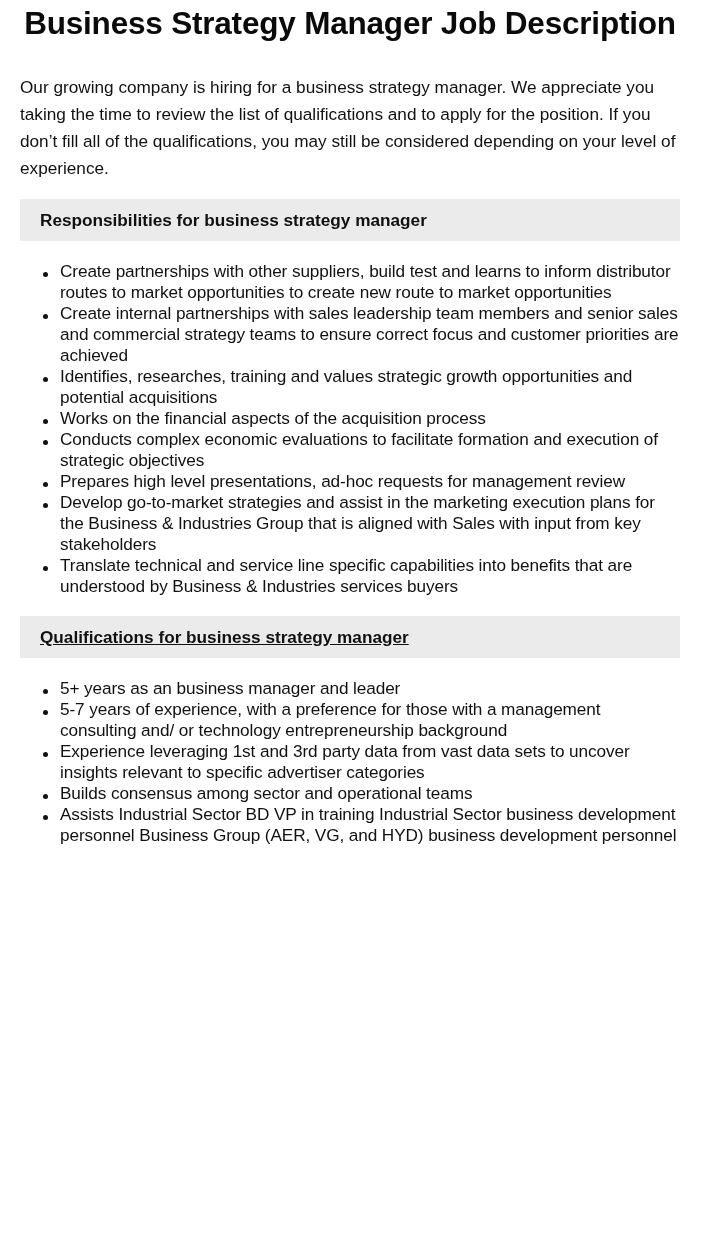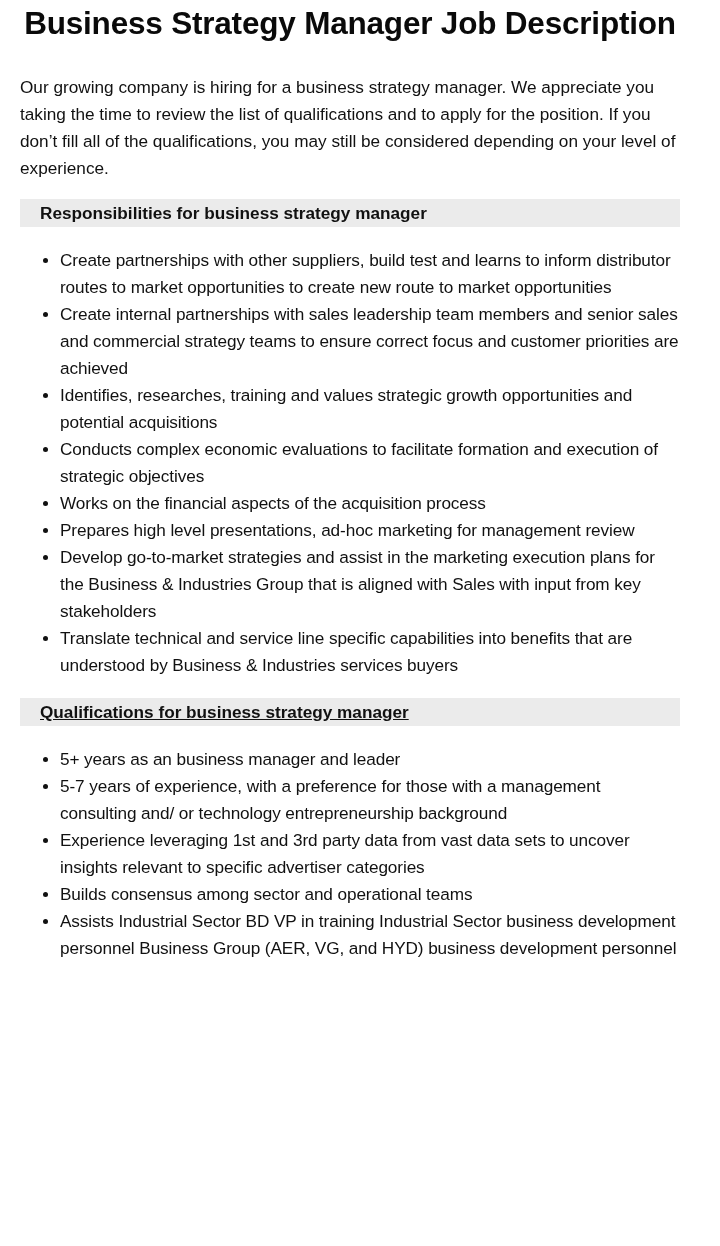--- a/index.html
+++ b/index.html
@@ -12,52 +12,52 @@
   h1 {
     margin: 0; padding-top: 3px;
     font-size: 31.5px; font-weight: bold; text-align: center;
     line-height: 40px; letter-spacing: -0.2px; color: #0a0a0a;
     white-space: nowrap;
   }
   .intro {
     margin: 31px 0 0 0; font-size: 17.2px; line-height: 27px;
   }
   .section-head {
-    margin-top: 17px; background: #ebebeb; height: 28px;
+    margin-top: 17px; background: #ebebeb; height: 42px;
     display: flex; align-items: center; padding-left: 20px;
     font-size: 17.2px; font-weight: bold; color: #111;
   }
   ul {
     margin: 20px 0 0 0; padding: 0 0 0 40px; list-style: none;
   }
   li {
-    position: relative; font-size: 17.2px; line-height: 27px;
+    position: relative; font-size: 17.2px; line-height: 21px;
     letter-spacing: -0.1px;
   }
   li .bullet {
     position: absolute; left: -17px; top: 11px;
     width: 5px; height: 5px; border-radius: 50%; background: #111;
   }
   .sec2 { margin-top: 19px; text-decoration: underline; }
 </style>
 </head>
 <body>
 
 <div class="page">
   <h1>Business Strategy Manager Job Description</h1>
   <p class="intro">Our growing company is hiring for a business strategy manager. We appreciate you taking the time to review the list of qualifications and to apply for the position. If you don’t fill all of the qualifications, you may still be considered depending on your level of experience.</p>
 
   <div class="section-head">Responsibilities for business strategy manager</div>
   <ul>
     <li><span class="bullet"></span><span>Create partnerships with other suppliers, build test and learns to inform distributor routes to market opportunities to create new route to market opportunities</span></li>
     <li><span class="bullet"></span><span>Create internal partnerships with sales leadership team members and senior sales and commercial strategy teams to ensure correct focus and customer priorities are achieved</span></li>
     <li><span class="bullet"></span><span>Identifies, researches, training and values strategic growth opportunities and potential acquisitions</span></li>
+    <li><span class="bullet"></span><span>Works on the financial aspects of the acquisition process</span></li>
     <li><span class="bullet"></span><span>Conducts complex economic evaluations to facilitate formation and execution of strategic objectives</span></li>
-    <li><span class="bullet"></span><span>Works on the financial aspects of the acquisition process</span></li>
-    <li><span class="bullet"></span><span>Prepares high level presentations, ad-hoc marketing for management review</span></li>
+    <li><span class="bullet"></span><span>Prepares high level presentations, ad-hoc requests for management review</span></li>
     <li><span class="bullet"></span><span>Develop go-to-market strategies and assist in the marketing execution plans for the Business &amp; Industries Group that is aligned with Sales with input from key stakeholders</span></li>
     <li><span class="bullet"></span><span>Translate technical and service line specific capabilities into benefits that are understood by Business &amp; Industries services buyers</span></li>
   </ul>
 
   <div class="section-head sec2">Qualifications for business strategy manager</div>
   <ul>
     <li><span class="bullet"></span><span>5+ years as an business manager and leader</span></li>
     <li><span class="bullet"></span><span>5-7 years of experience, with a preference for those with a management consulting and/ or technology entrepreneurship background</span></li>
     <li><span class="bullet"></span><span>Experience leveraging 1st and 3rd party data from vast data sets to uncover insights relevant to specific advertiser categories</span></li>
     <li><span class="bullet"></span><span>Builds consensus among sector and operational teams</span></li>

